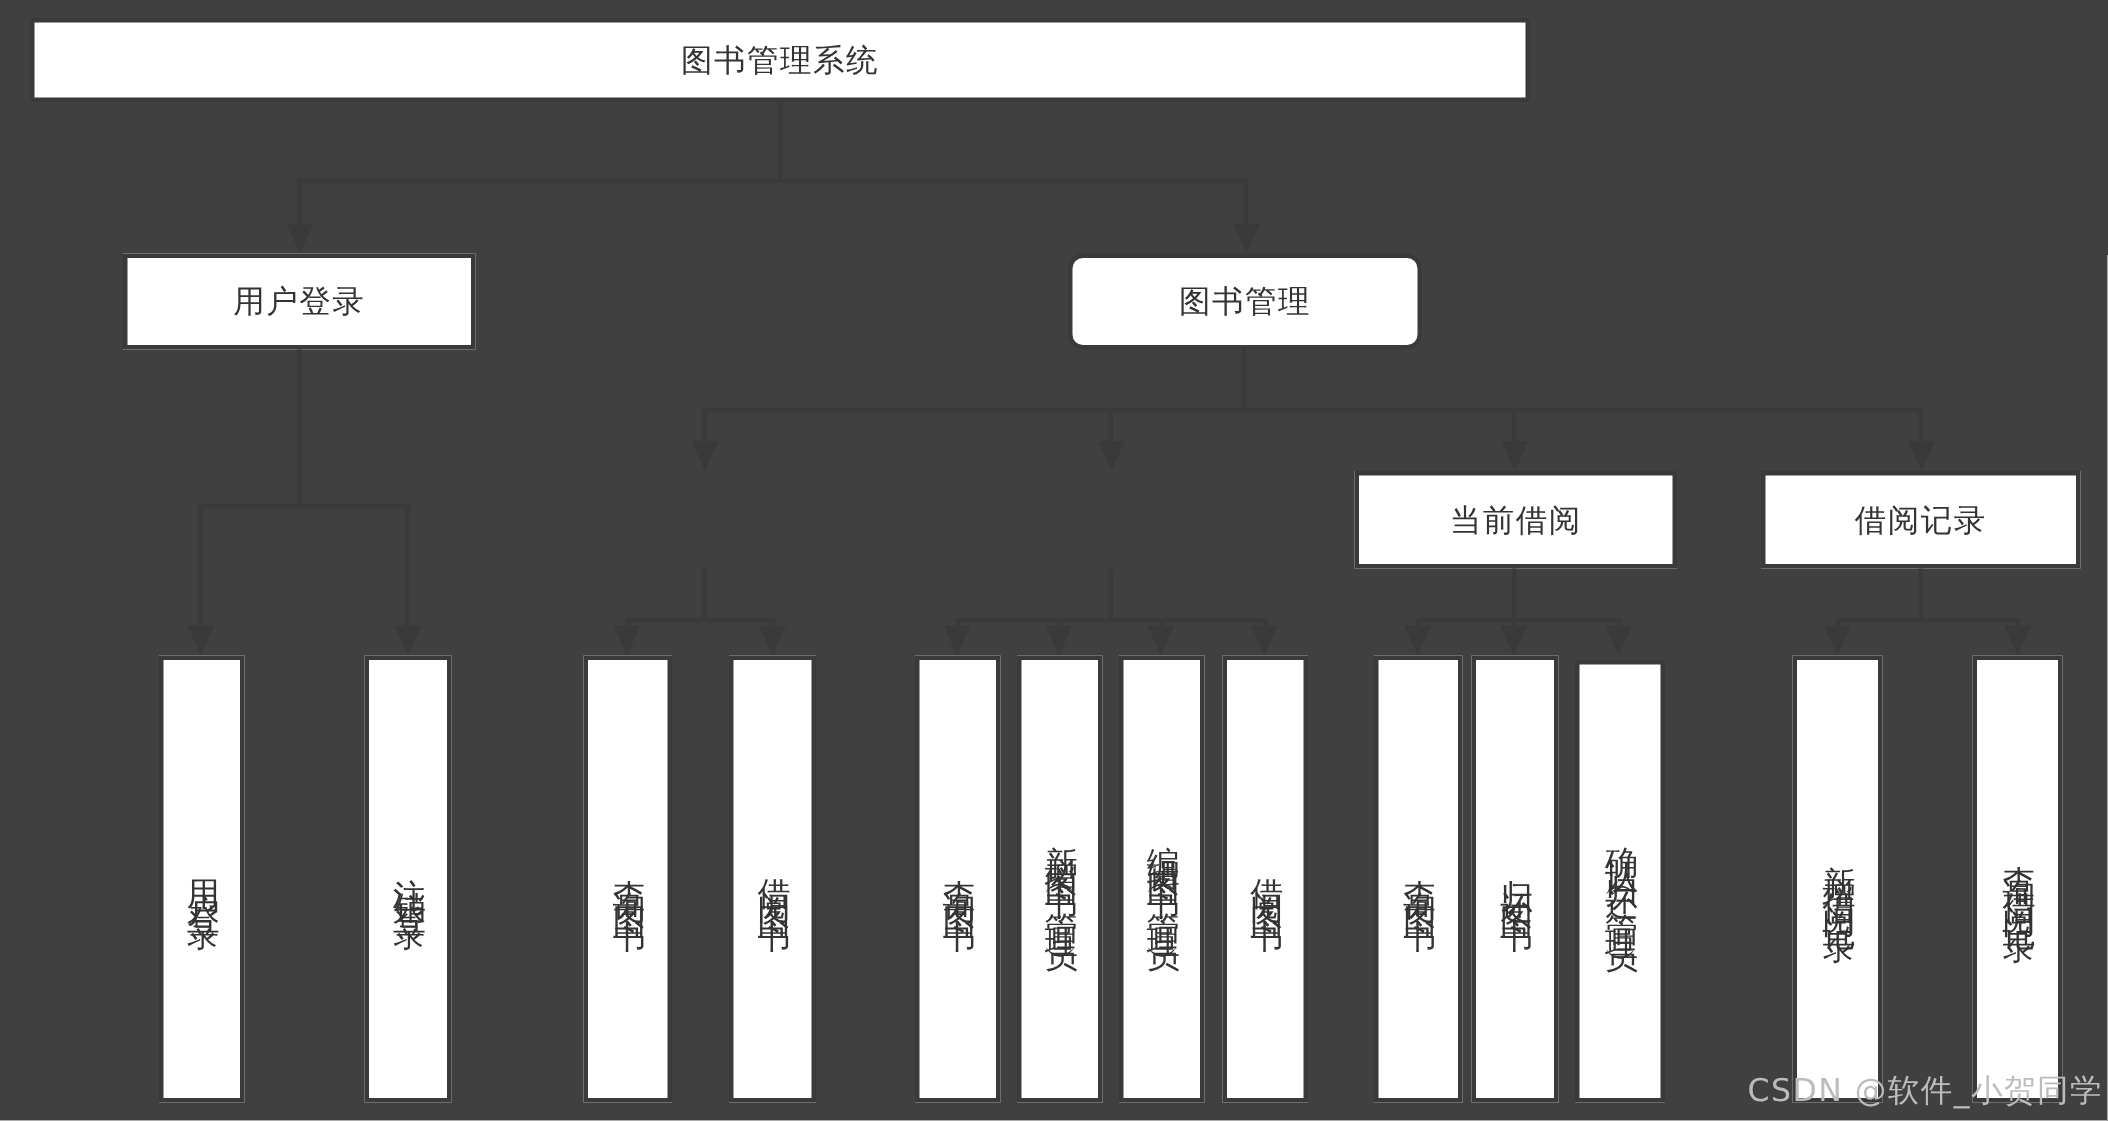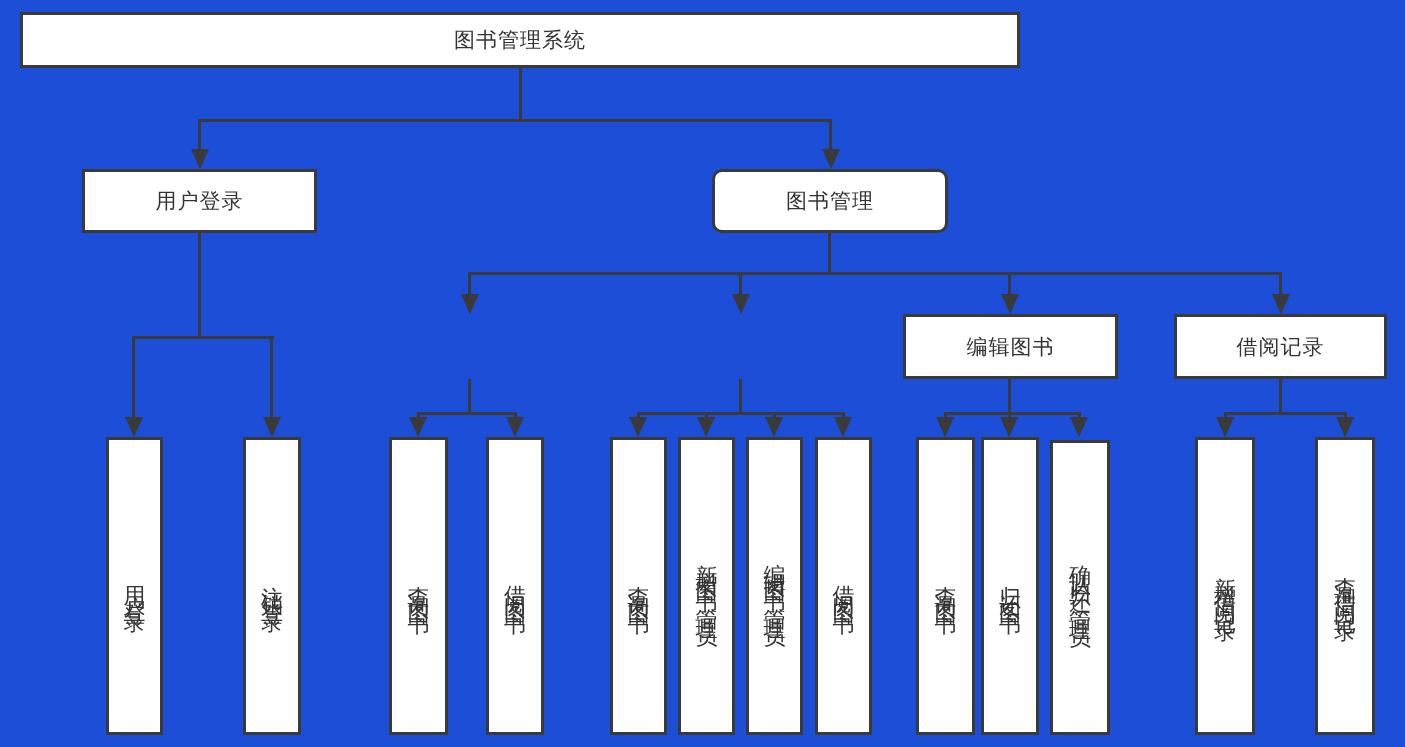--- a/index.html
+++ b/index.html
@@ -1,21 +1,21 @@
 <!DOCTYPE html>
 <html><head>
 <meta charset="utf-8">
 <title>图书管理系统</title>
 <style>
   html, body { margin:0; padding:0; background:#ffffff; }
   .canvas {
     position: relative;
     width: 1405px;
     height: 747px;
-    background: #1d4ed8;
+    background: #404040;
     font-family: "DejaVu Sans", "Liberation Sans", sans-serif;
     overflow: hidden;
   }
   .box {
     position: absolute;
     box-sizing: border-box;
     background: #ffffff;
     border: 3px solid #3a3a3a;
     display: flex;
     align-items: center;
@@ -87,21 +87,21 @@
   <div class="vline" style="left:468px; top:272px; height:24px;"></div>
   <div class="arrowhead" style="left:461px; top:294px;"></div>
   <div class="vline" style="left:739px; top:272px; height:24px;"></div>
   <div class="arrowhead" style="left:732px; top:294px;"></div>
   <div class="vline" style="left:1008px; top:272px; height:24px;"></div>
   <div class="arrowhead" style="left:1001px; top:294px;"></div>
   <div class="vline" style="left:1279px; top:272px; height:24px;"></div>
   <div class="arrowhead" style="left:1272px; top:294px;"></div>
 
   <div class="box" style="left:903px; top:314px; width:215px; height:65px;">
-    <span>编辑图书</span>
+    <span>当前借阅</span>
   </div>
   <div class="box" style="left:1174px; top:314px; width:213px; height:65px;">
     <span>借阅记录</span>
   </div>
 
   <div class="vline" style="left:468px; top:379px; height:33px;"></div>
   <div class="hline" style="left:417px; top:412px; width:100px;"></div>
   <div class="vline" style="left:417px; top:412px; height:7px;"></div>
   <div class="arrowhead" style="left:409px; top:417px;"></div>
   <div class="vline" style="left:514px; top:412px; height:7px;"></div>
@@ -171,14 +171,15 @@
     <span>确认归还（管理员）</span>
   </div>
 
   <div class="box vbox" style="left:1195px; top:437px; width:60px; height:298px;">
     <span>新增借阅记录</span>
   </div>
   <div class="box vbox" style="left:1315px; top:437px; width:60px; height:298px;">
     <span>查询借阅记录</span>
   </div>
 
+  <div class="watermark">CSDN @软件_小贺同学</div>
 
 </div>
 
 </body></html>

